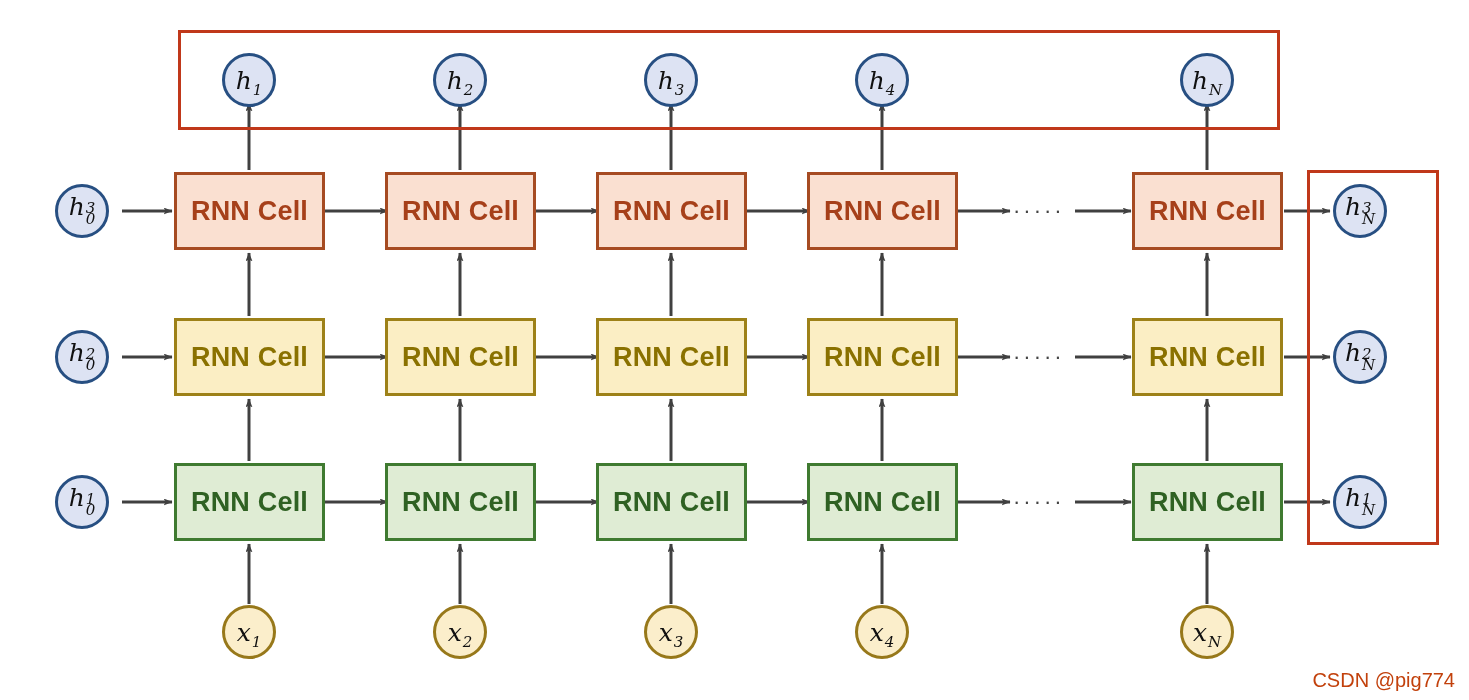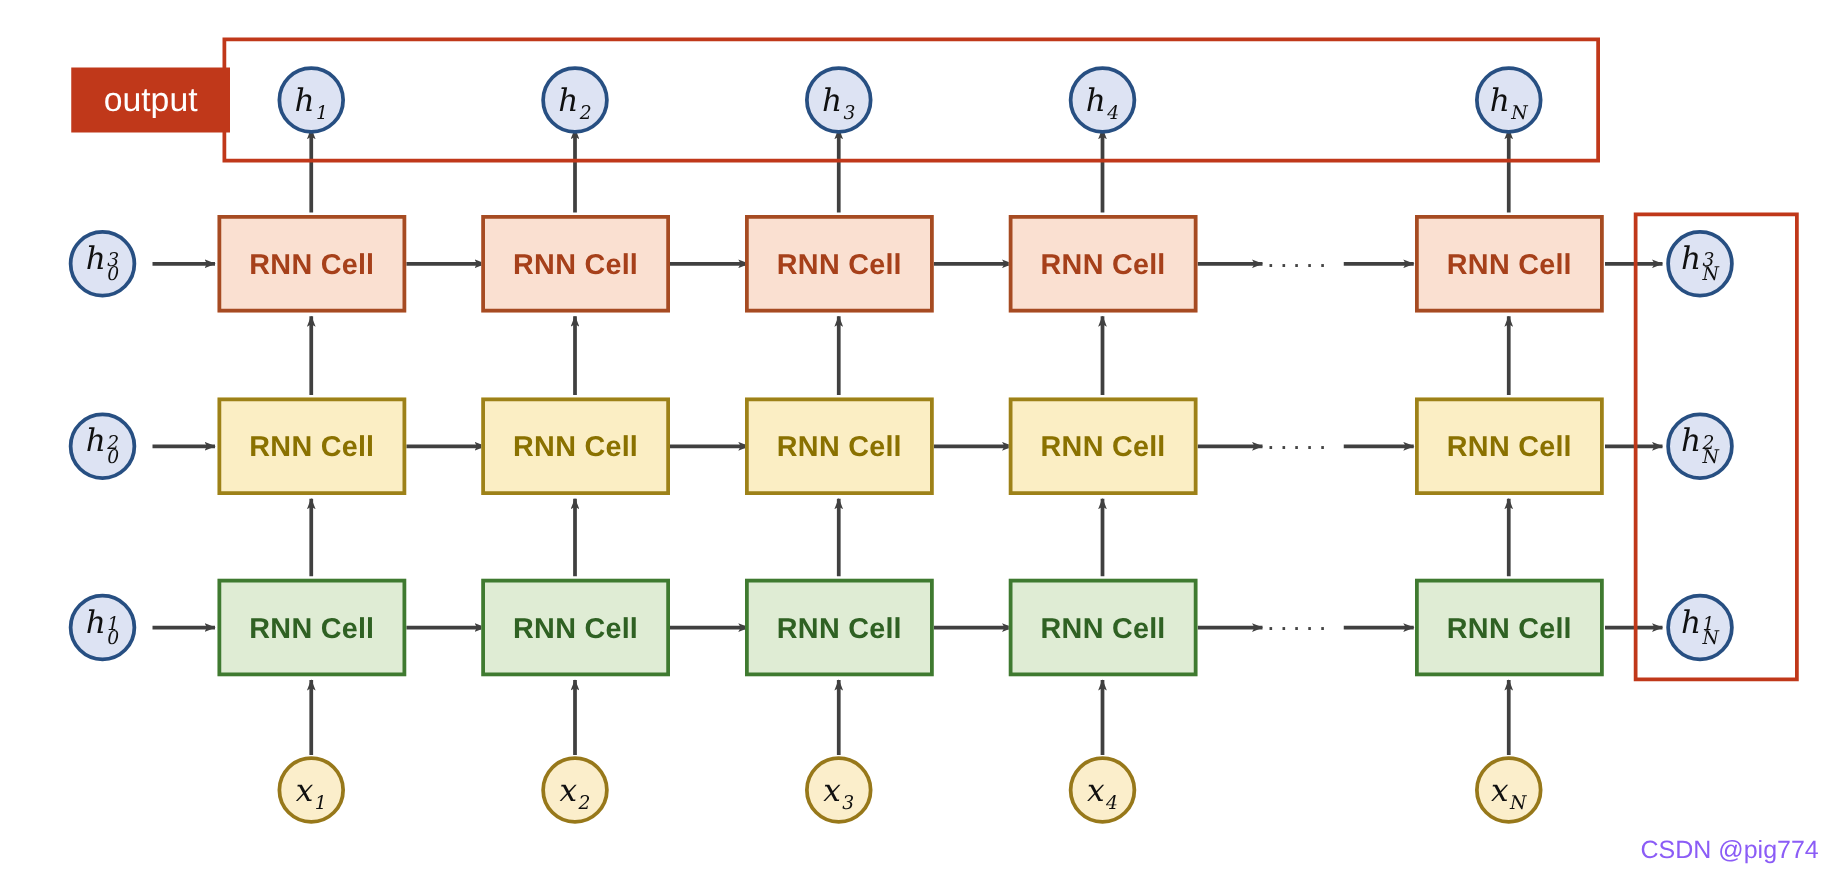--- a/index.html
+++ b/index.html
@@ -53,21 +53,21 @@
   .rnn-cell {
     position: absolute;
     box-sizing: border-box;
     border-width: 3px;
     border-style: solid;
     display: flex;
     align-items: center;
     justify-content: center;
     font-family: "Liberation Sans", sans-serif;
     font-weight: bold;
-    font-size: 23px;
+    font-size: 27px;
     letter-spacing: 0.2px;
     white-space: nowrap;
   }
   .layer-top {
     background: #fae0d1;
     border-color: #a64b22;
     color: #a6401a;
   }
   .layer-mid {
     background: #fbeec4;
@@ -147,21 +147,21 @@
     letter-spacing: 3px;
     line-height: 1;
     white-space: nowrap;
   }
 
   
   #watermark {
     position: absolute;
     right: 14px;
     bottom: 8px;
-    color: #8b5cf6;
+    color: #c2410c;
     font-family: "Liberation Sans", sans-serif;
     font-size: 20px;
     white-space: nowrap;
   }
 </style>
 </head>
 <body>
 
 <div id="diagram-root">
 
@@ -218,21 +218,20 @@
 
       <line x1="249" y1="170" x2="249" y2="103" marker-end="url(#arrowhead)"></line>
       <line x1="460" y1="170" x2="460" y2="103" marker-end="url(#arrowhead)"></line>
       <line x1="671" y1="170" x2="671" y2="103" marker-end="url(#arrowhead)"></line>
       <line x1="882" y1="170" x2="882" y2="103" marker-end="url(#arrowhead)"></line>
       <line x1="1207" y1="170" x2="1207" y2="103" marker-end="url(#arrowhead)"></line>
     </g>
   </svg>
 
   <div class="group-box" style="left:178px; top:30px; width:1102px; height:100px;"></div>
-  <div class="group-tag" style="left:57px; top:54px; width:127px; height:52px;">output</div>
 
   <div class="group-box" style="left:1307px; top:170px; width:132px; height:375px;"></div>
 
   <div class="node node-h" style="left:222px; top:53px; width:54px; height:54px;">
     <span class="math">
         <span class="base">h</span>
         <span class="sub-only">1</span>
       </span>
   </div>
   <div class="node node-h" style="left:433px; top:53px; width:54px; height:54px;">

